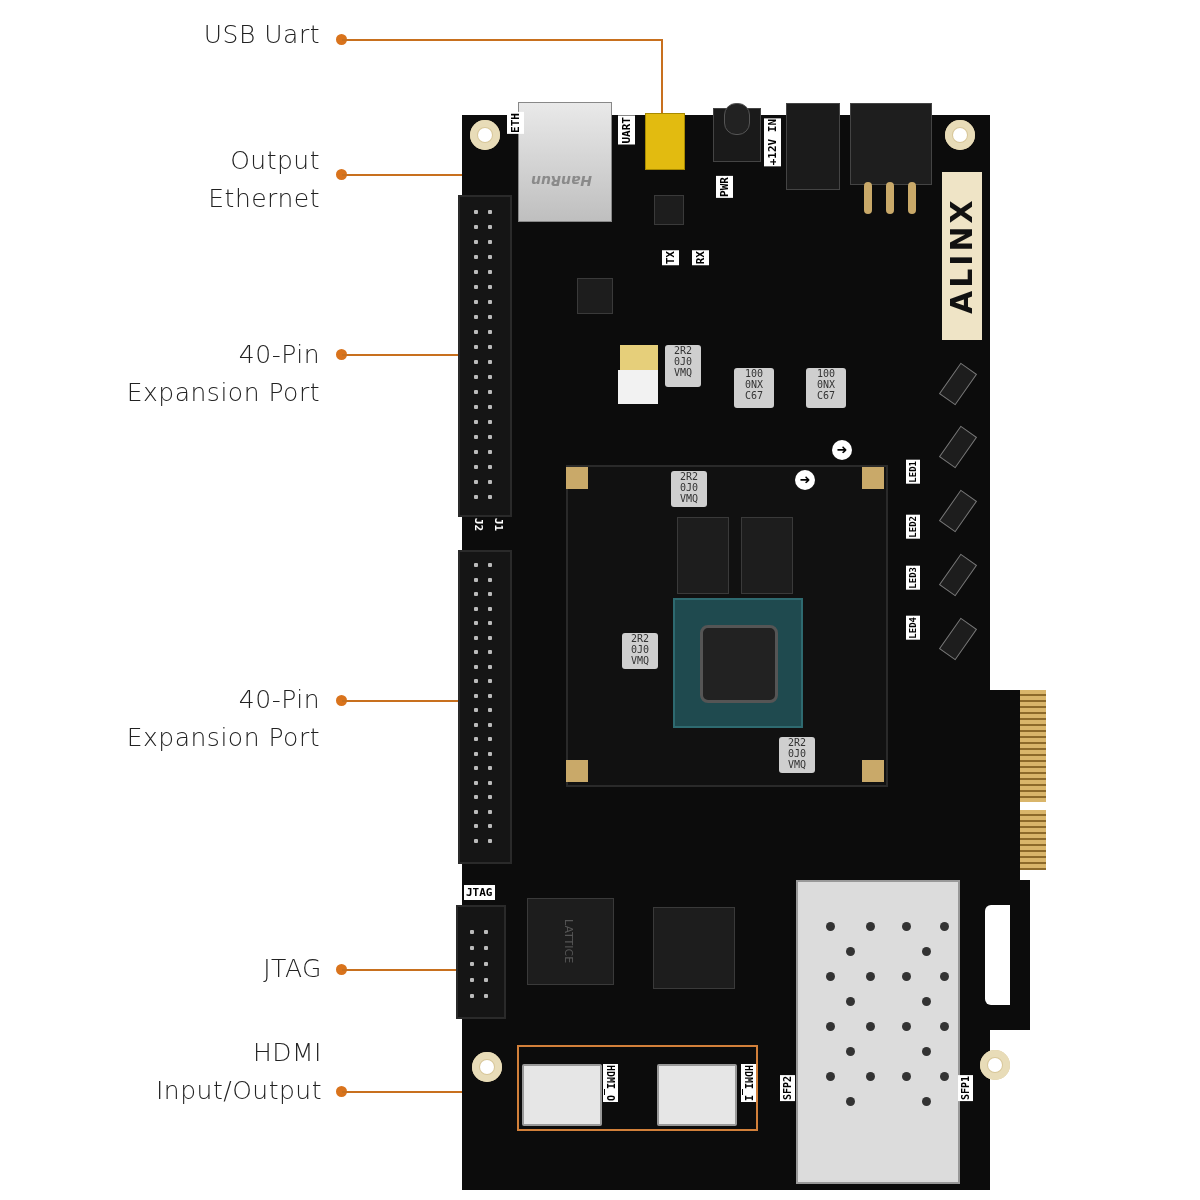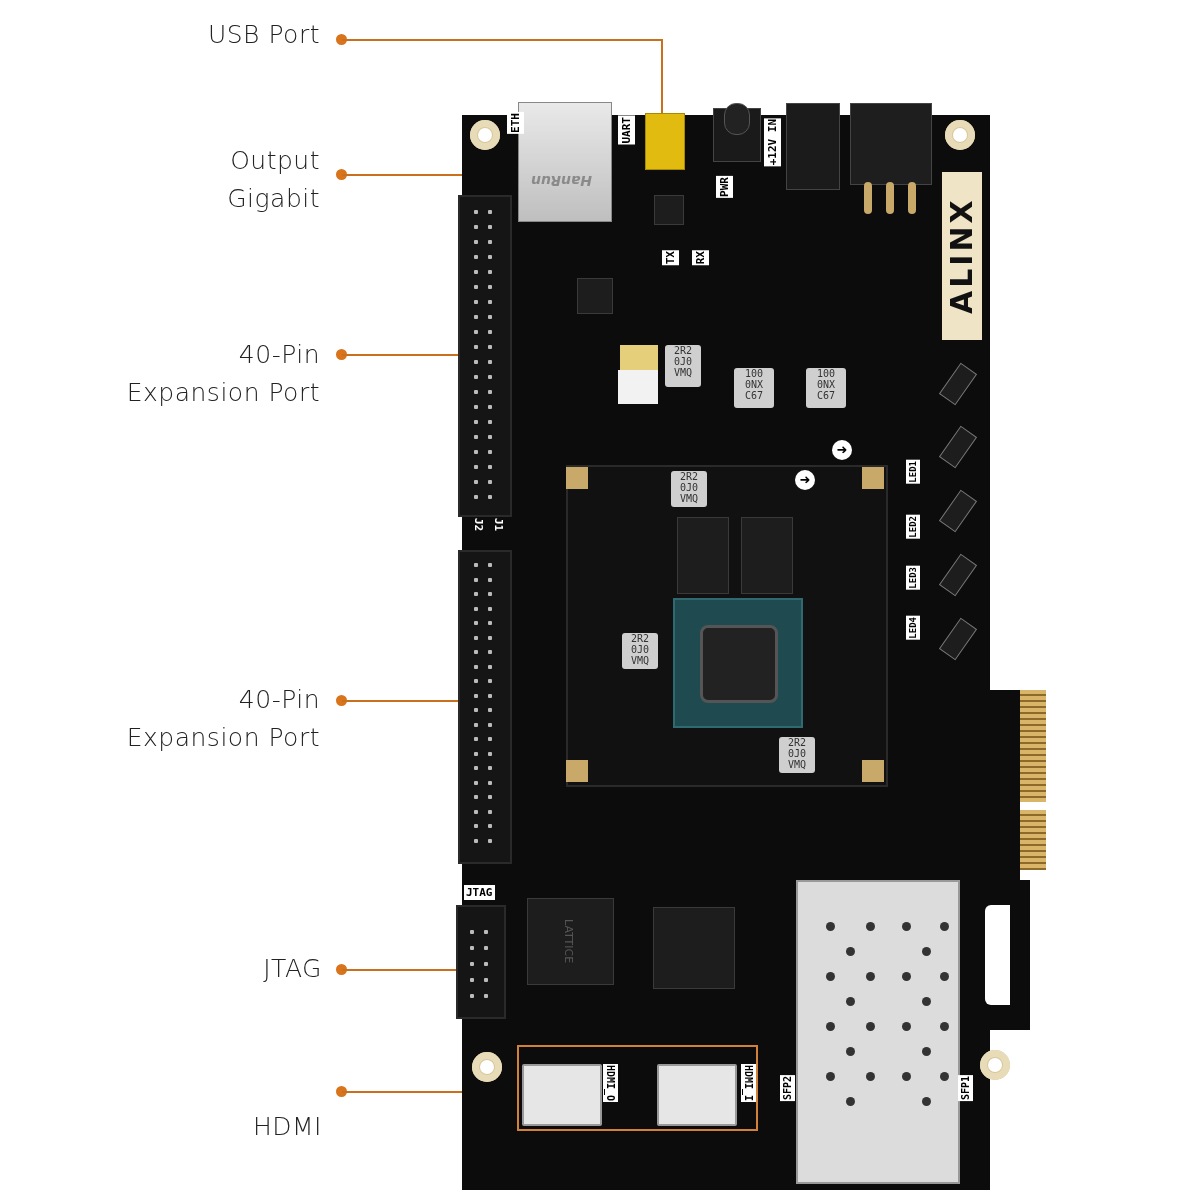--- a/index.html
+++ b/index.html
@@ -26,29 +26,29 @@
   .pcie{position:absolute;left:1020px;top:690px;width:26px;height:180px;background:repeating-linear-gradient(180deg,#d9b56a 0 4px,#8d6a2a 4px 6px);}
   .logo{position:absolute;left:942px;top:172px;width:40px;height:168px;background:#efe4c6;color:#111;font-weight:bold;font-size:30px;writing-mode:vertical-rl;transform:rotate(180deg);text-align:center;letter-spacing:3px;line-height:40px;}
   .rj45{position:absolute;left:518px;top:102px;width:92px;height:118px;background:linear-gradient(180deg,#e9e9e9,#bfbfbf);border:1px solid #888;}
   .usb{position:absolute;left:645px;top:113px;width:38px;height:55px;background:#e2bb10;border:1px solid #a88a00;}
   .highlight-box{position:absolute;border:2px solid #d2803a;}
 </style>
 </head>
 <body>
 
 <div class="label" style="right:880px;top:16px;">
-  <span>USB Port</span>
+  <span>USB Uart</span>
 </div>
 <div class="dot" style="left:336px;top:34px;"></div>
 <div class="lead" style="left:342px;top:39px;width:320px;height:2px;"></div>
 <div class="lead" style="left:661px;top:39px;width:2px;height:100px;"></div>
 
 <div class="label" style="right:880px;top:142px;">
   <span>Output</span>
-  <span>Gigabit</span>
+  <span>Ethernet</span>
 </div>
 <div class="dot" style="left:336px;top:169px;"></div>
 <div class="lead" style="left:342px;top:174px;width:186px;height:2px;"></div>
 
 <div class="label" style="right:880px;top:336px;">
   <span>40-Pin</span>
   <span>Expansion Port</span>
 </div>
 <div class="dot" style="left:336px;top:349px;"></div>
 <div class="lead" style="left:342px;top:354px;width:138px;height:2px;"></div>
@@ -59,22 +59,23 @@
 </div>
 <div class="dot" style="left:336px;top:695px;"></div>
 <div class="lead" style="left:342px;top:700px;width:138px;height:2px;"></div>
 
 <div class="label" style="right:878px;top:950px;">
   <span>JTAG</span>
 </div>
 <div class="dot" style="left:336px;top:964px;"></div>
 <div class="lead" style="left:342px;top:969px;width:130px;height:2px;"></div>
 
-<div class="label" style="right:878px;top:1108px;">
+<div class="label" style="right:878px;top:1034px;">
   <span>HDMI</span>
+  <span>Input/Output</span>
 </div>
 <div class="dot" style="left:336px;top:1086px;"></div>
 <div class="lead" style="left:342px;top:1091px;width:200px;height:2px;"></div>
 
 <div class="board"></div>
 
 <div style="position:absolute;left:990px;top:690px;width:30px;height:500px;background:#fff;"></div>
 <div style="position:absolute;left:985px;top:690px;width:35px;height:190px;background:#0c0c0c;"></div>
 <div style="position:absolute;left:985px;top:880px;width:45px;height:150px;background:#0c0c0c;"></div>
 <div style="position:absolute;left:985px;top:905px;width:25px;height:100px;background:#fff;border-radius:6px 0 0 6px;"></div>

